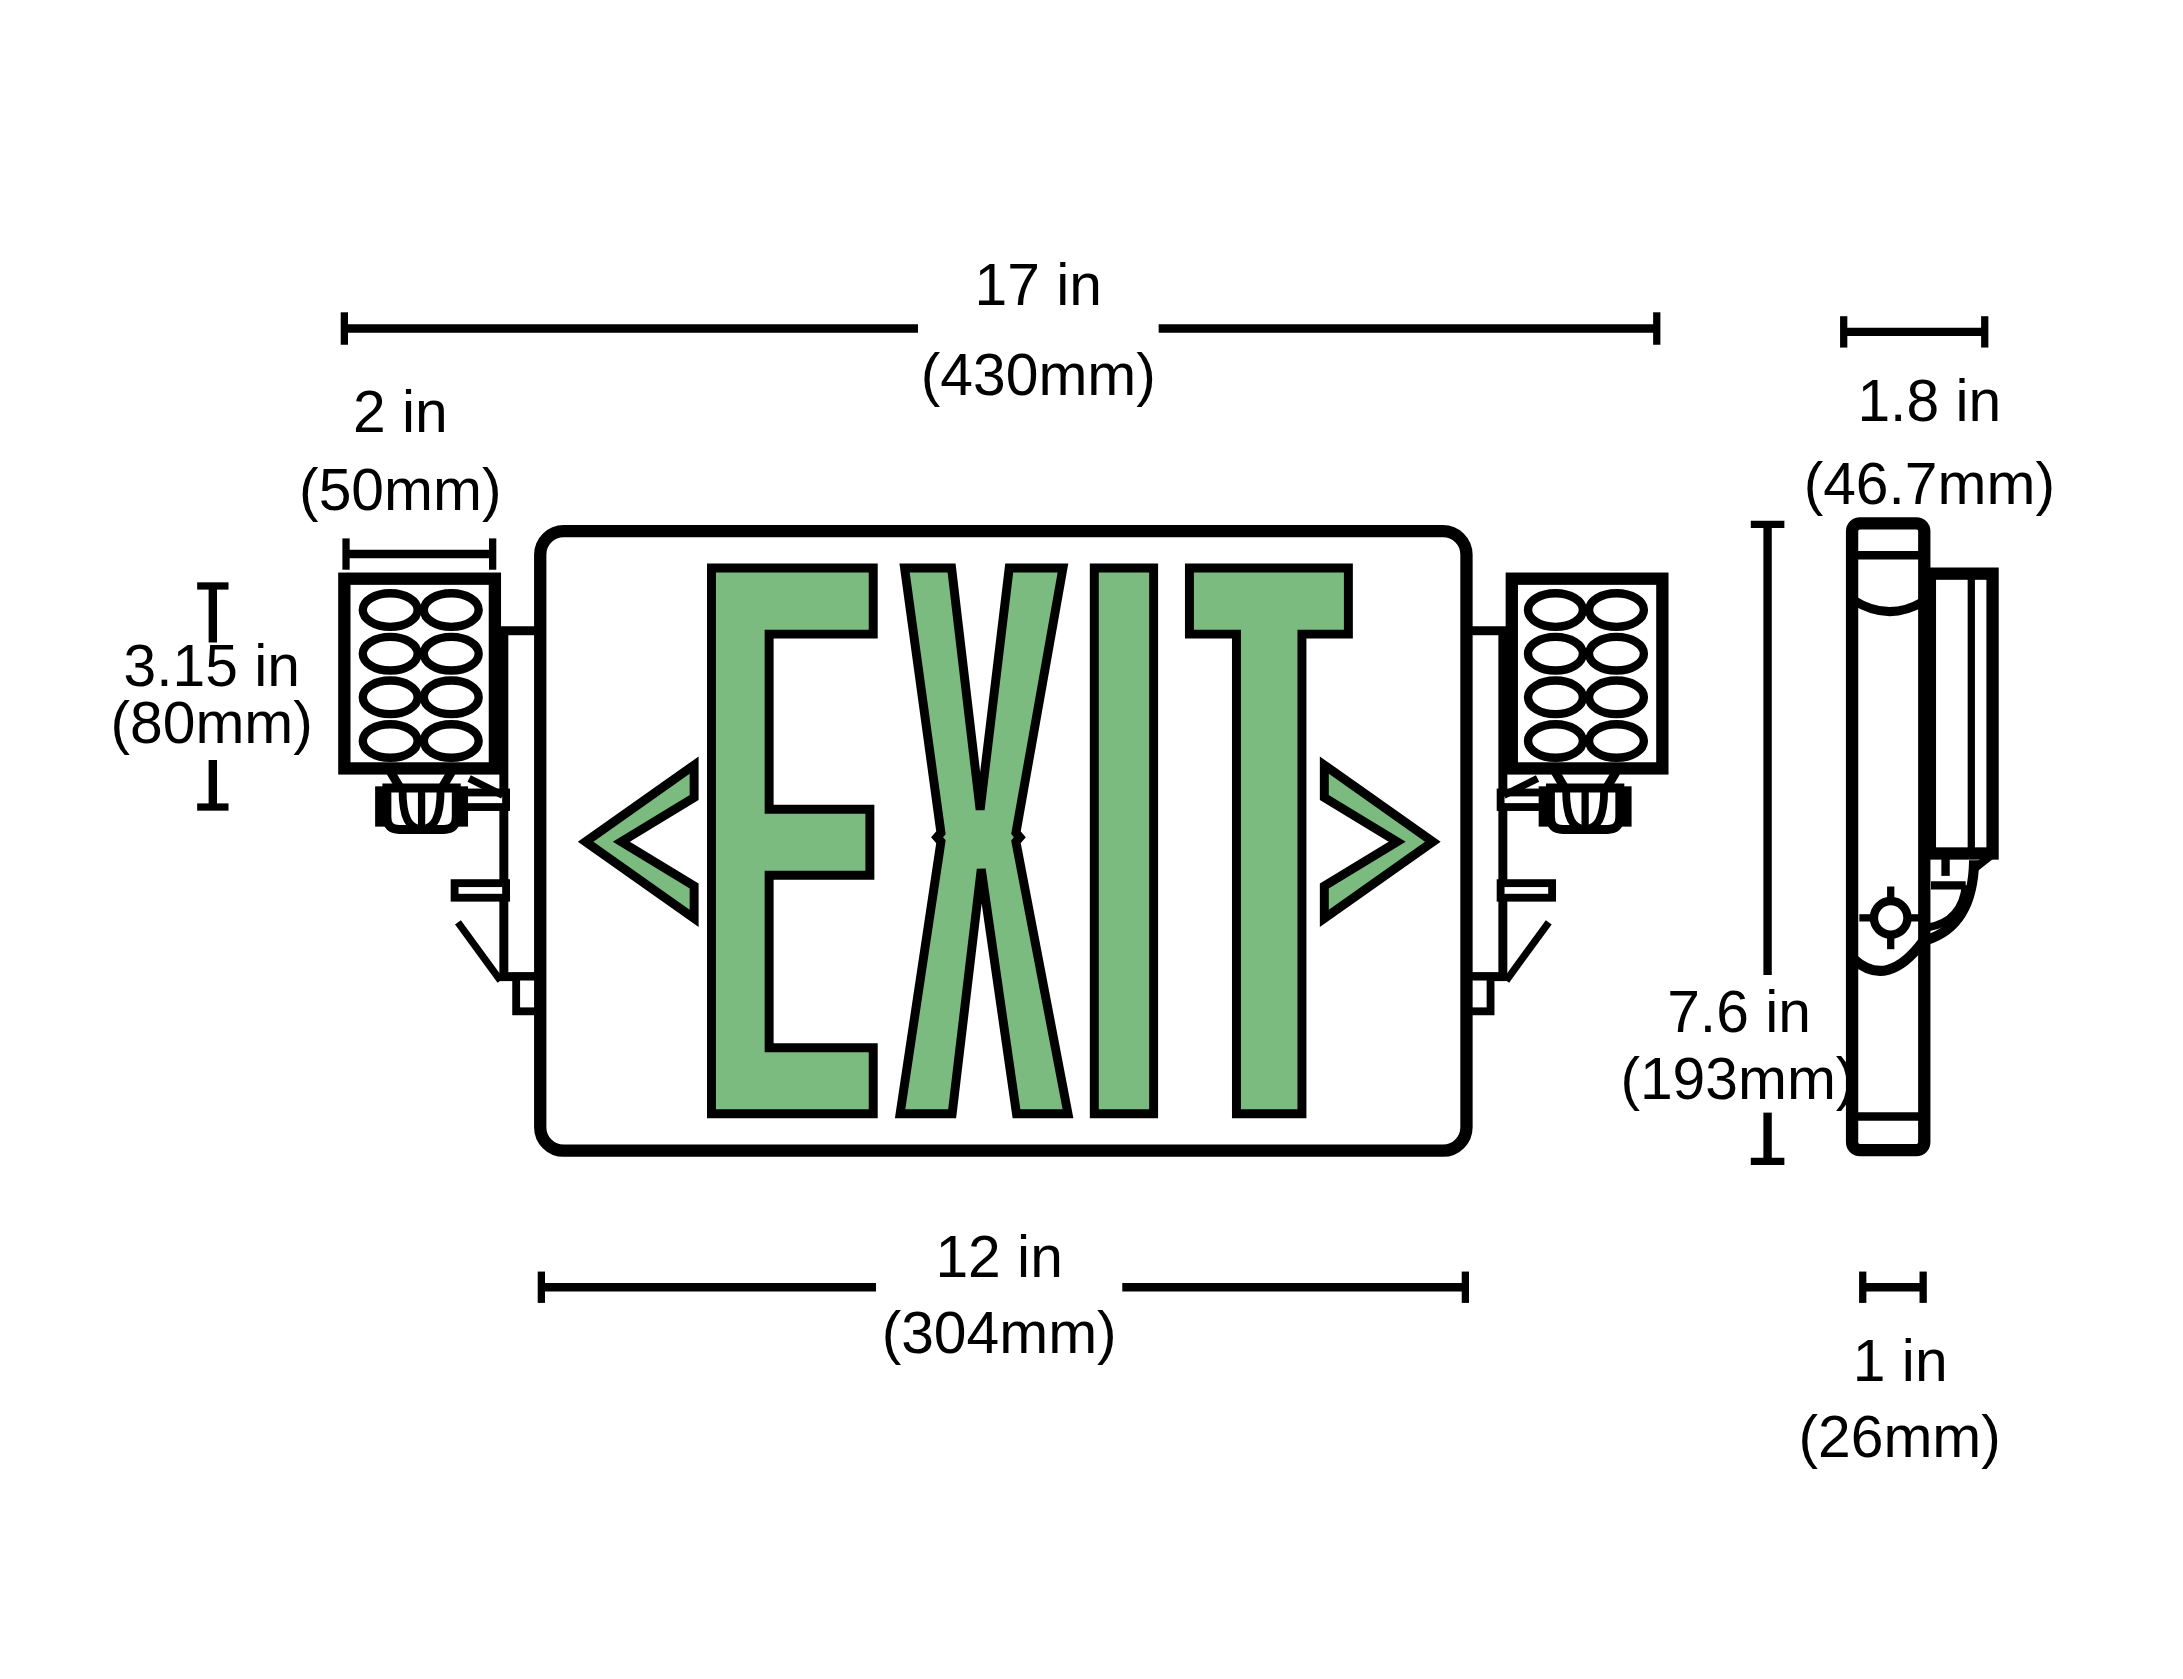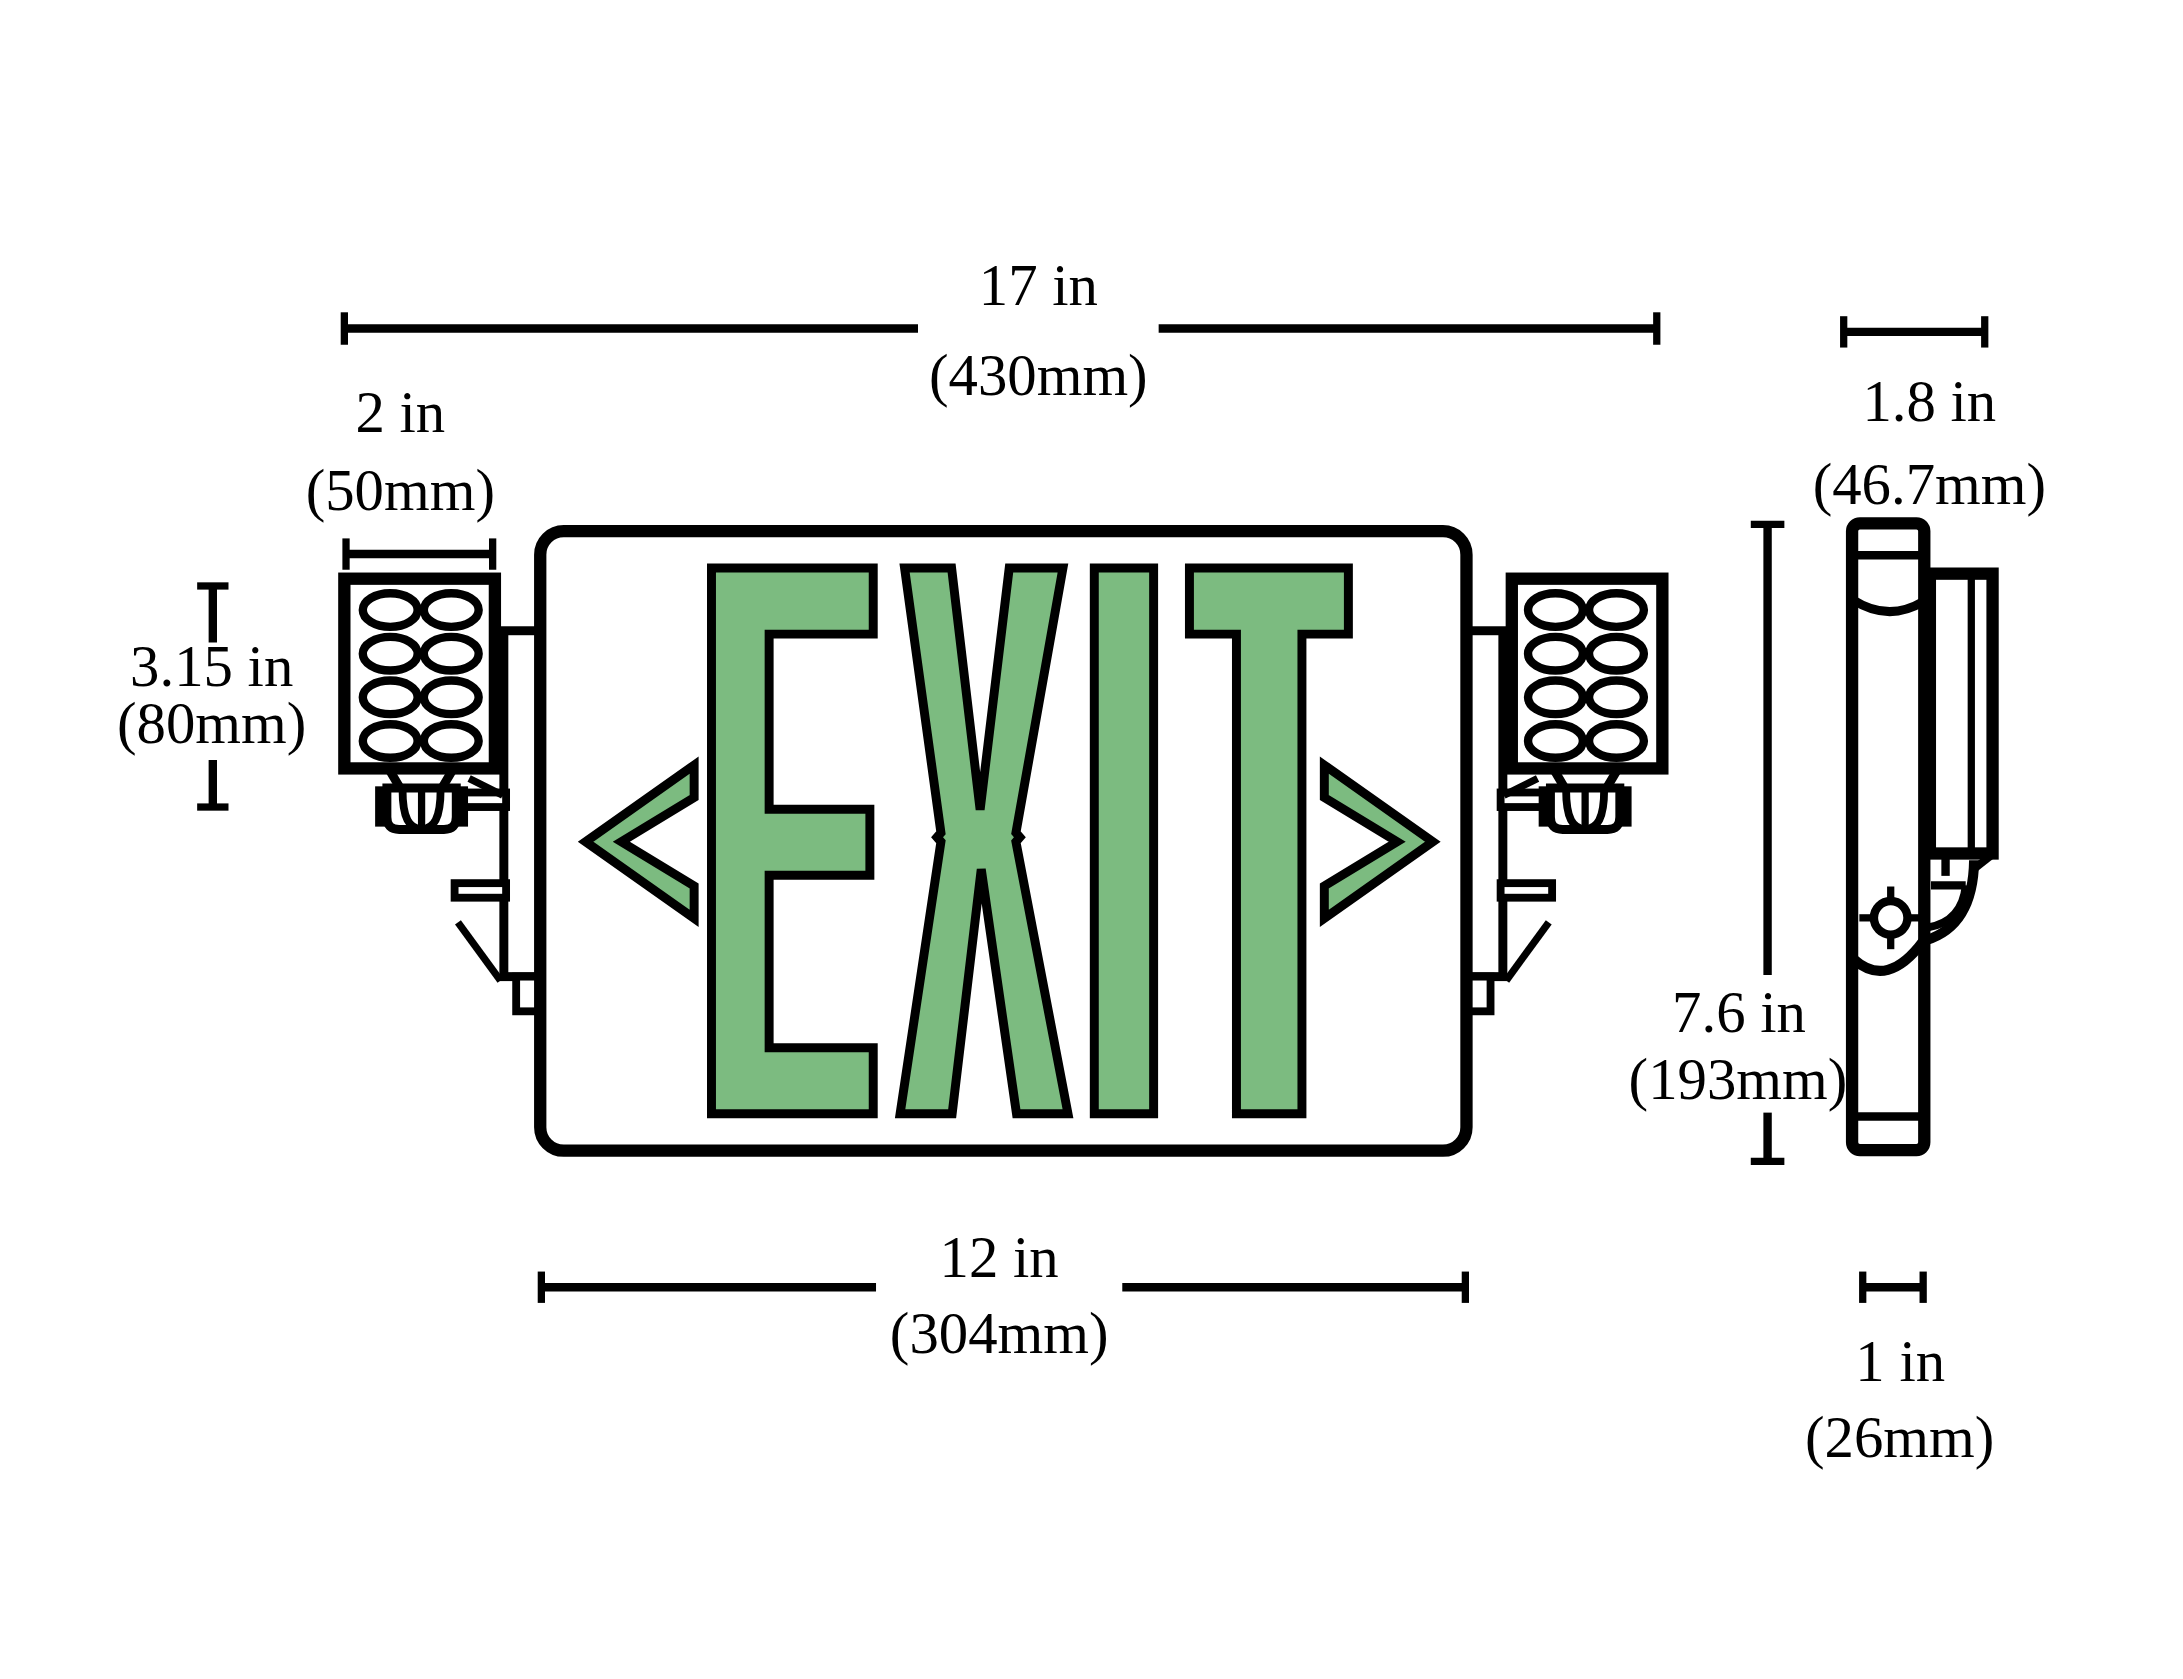--- a/index.html
+++ b/index.html
@@ -1,17 +1,17 @@
 <!DOCTYPE html>
 <html style="font-size:9px"><head>
 <meta charset="utf-8">
 <style>
   html,body{margin:0;padding:0;background:#ffffff;}
   .stage{width:2183px;height:1679px;position:relative;background:#ffffff;
-         font-family:Liberation Serif, serif;}
+         font-family:Liberation Sans, sans-serif;}
   svg{display:block;}
   .outline{fill:#ffffff;stroke:#000000;stroke-width:22;}
   .outline-md{fill:#ffffff;stroke:#000000;stroke-width:16;}
   .outline-sm{fill:#ffffff;stroke:#000000;stroke-width:14;}
   .led{fill:#ffffff;stroke:#000000;stroke-width:15;}
   .stroke-only{fill:none;stroke:#000000;}
   .green-shape{stroke:#000000;stroke-width:16;stroke-linejoin:miter;}
   .dimline{stroke:#000000;stroke-width:15;fill:none;}
   .dimtick{stroke:#000000;stroke-width:13;fill:none;}
   .dimtext{font-size:105px;fill:#000000;text-anchor:middle;}

